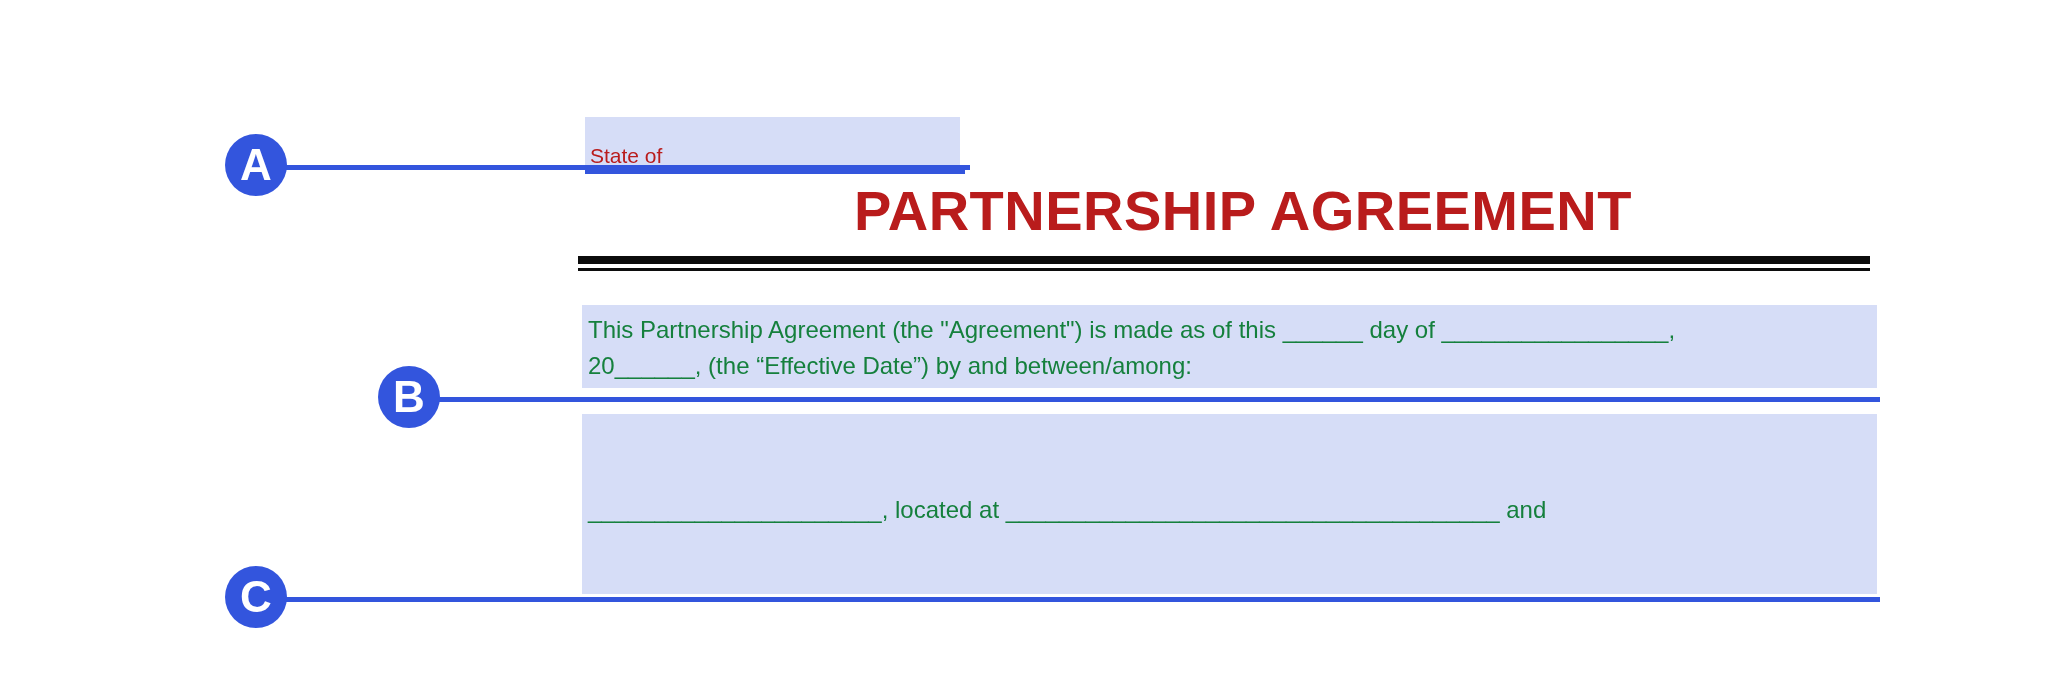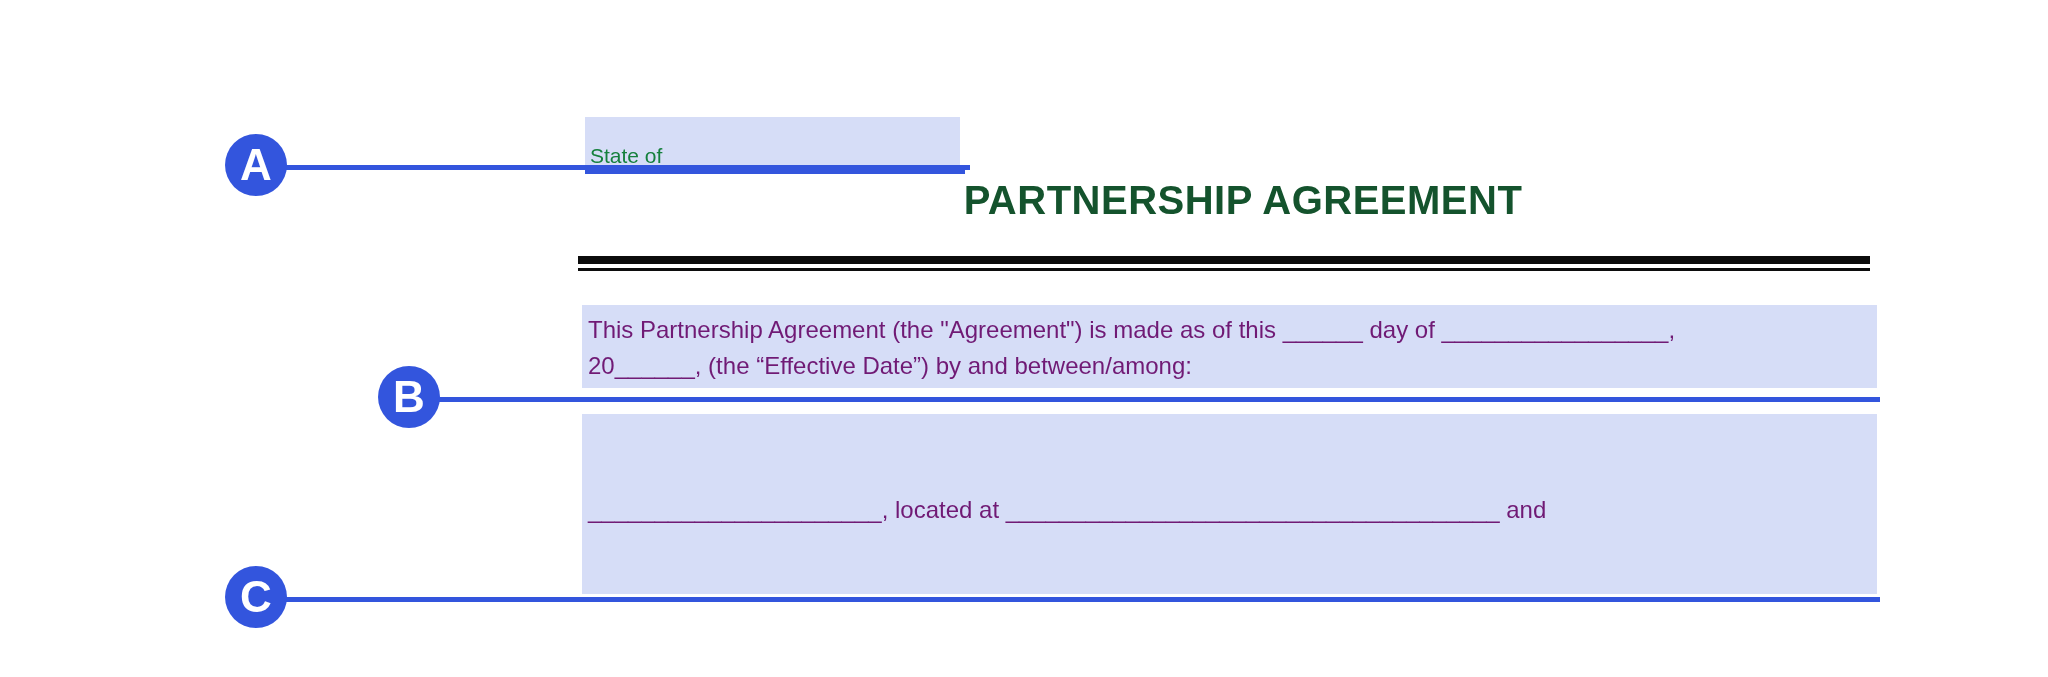--- a/index.html
+++ b/index.html
@@ -50,44 +50,44 @@
     background: #d6ddf7;
     z-index: 1;
   }
 
   
   .state-of {
     position: absolute;
     left: 590px;
     top: 144px;
     font-size: 21px;
-    color: #15803d;
+    color: #b91c1c;
     z-index: 3;
     text-align: center;
   }
   .state-rule {
     position: absolute;
     left: 585px;
     top: 170px;
     width: 380px;
     height: 4px;
     background: #3355dd;
     z-index: 3;
   }
 
   .title {
     position: absolute;
     left: 578px;
     top: 178px;
     width: 1330px;
     text-align: center;
-    font-size: 40px;
+    font-size: 56px;
     font-weight: bold;
     letter-spacing: 0.5px;
-    color: #14532d;
+    color: #b91c1c;
     z-index: 3;
     white-space: nowrap;
   }
 
   .title-rule-thick {
     position: absolute;
     left: 578px;
     top: 256px;
     width: 1292px;
     height: 8px;
@@ -101,21 +101,21 @@
     width: 1292px;
     height: 3px;
     background: #0c0c0c;
     z-index: 3;
   }
 
   .para {
     position: absolute;
     font-size: 24px;
     line-height: 36px;
-    color: #701a75;
+    color: #15803d;
     z-index: 3;
     white-space: pre-wrap;
   }
 
   .p-intro {
     left: 588px;
     top: 312px;
     width: 1272px;
   }
 

